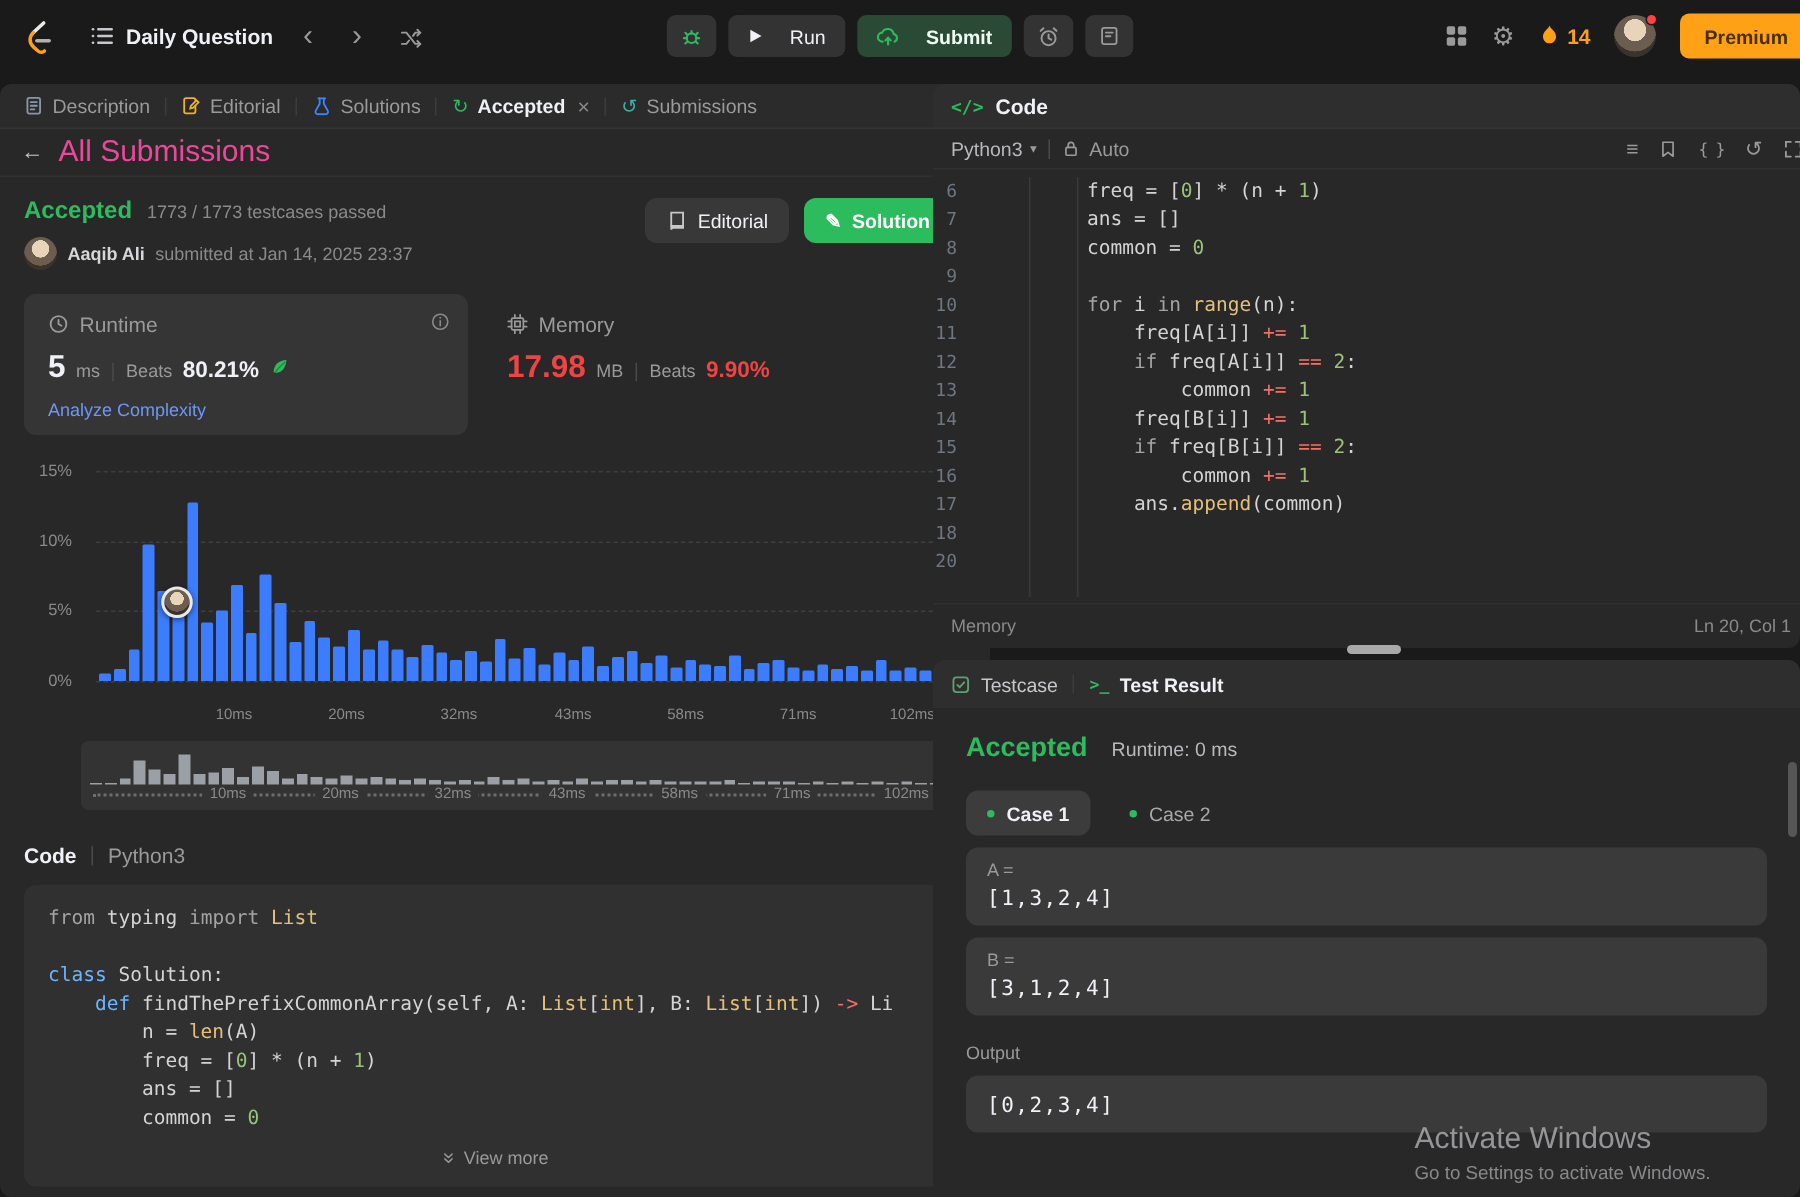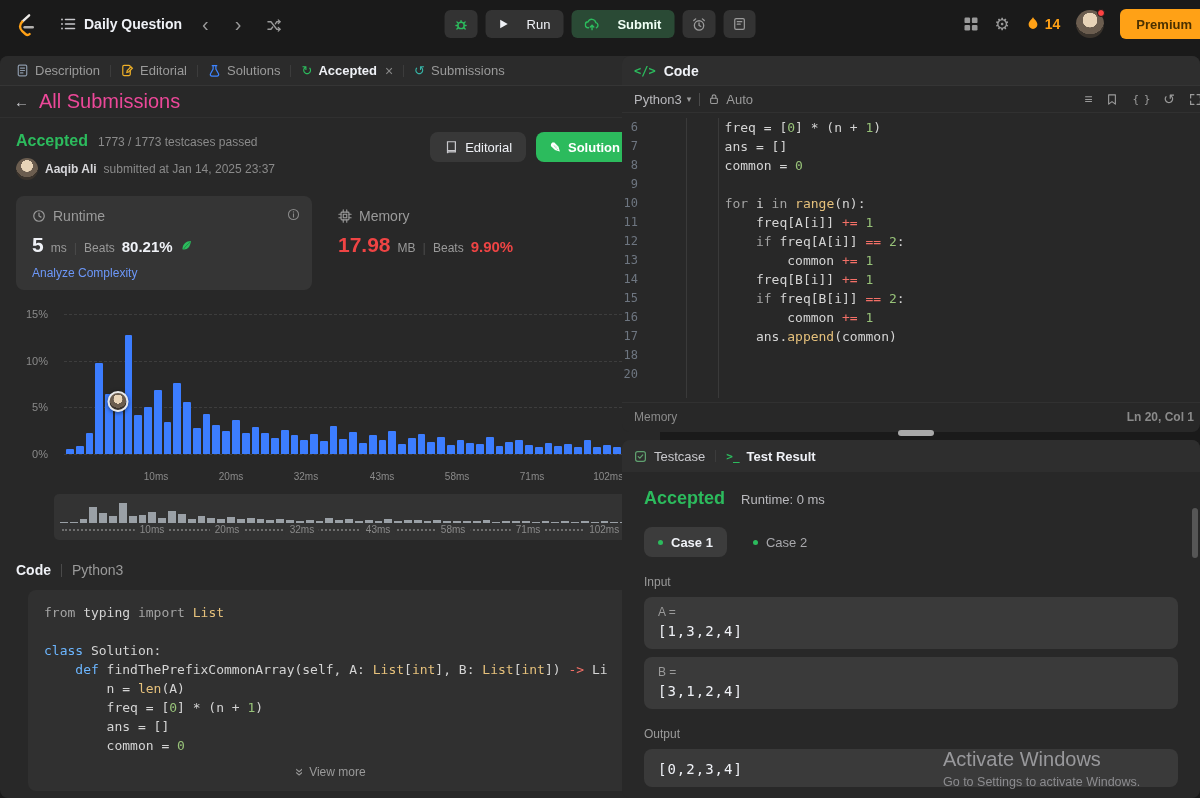--- a/index.html
+++ b/index.html
@@ -100,42 +100,42 @@
   .mbar{flex:1;background:#9aa0a6;min-height:1px;}
   .mini-labels{position:relative;height:16px;}
   .mini-labels::before{content:"";position:absolute;left:2px;right:2px;top:6px;border-top:2px dotted #6e6e6e;}
   .mini-labels .xlab{bottom:auto;top:1px;background:#333333;padding:0 5px;}
 
   
   .code-header{display:flex;align-items:center;gap:10px;margin:22px 16px 0;}
   .code-header .t1{font-size:14px;font-weight:bold;color:#eff1f6;}
   .code-header .t2{font-size:14px;color:#9a9a9a;}
   .vline{width:1px;height:13px;background:#4a4a4a;}
-  .code-block{margin:12px 28px 0;background:#303030;border-radius:8px;padding:13px 16px 8px;overflow:hidden;}
+  .code-block{margin:12px 16px 0;background:#303030;border-radius:8px;padding:13px 16px 8px;overflow:hidden;}
   .code-line{display:flex;height:19px;line-height:19px;font-family:"DejaVu Sans Mono",monospace;font-size:13px;white-space:pre;}
   .cd{white-space:pre;color:#d4d4d4;}
   .kw{color:#a3a3a3}.kw2{color:#6cb6ff}.bi{color:#e5c07b}.nm{color:#98c379}.op{color:#f47067}
   .view-more{display:flex;align-items:center;justify-content:center;gap:7px;color:#9a9a9a;font-size:12px;margin:10px 0 4px;cursor:pointer;}
   .dblchev{display:inline-block;transform:rotate(-90deg);font-size:14px;line-height:1;}
 
   
   .panel-header{height:30px;display:flex;align-items:center;gap:8px;padding:0 12px;background:#2e2e2e;border-bottom:1px solid #353535;}
   .codetag{font-family:"DejaVu Sans Mono",monospace;font-size:12px;font-weight:bold;color:#2cbb5d;}
   .panel-header .pt{font-size:14px;font-weight:bold;color:#eff1f6;}
   .editor-toolbar{height:27px;display:flex;align-items:center;gap:8px;padding:0 12px;border-bottom:1px solid #313131;color:#9a9a9a;}
   .lang{display:flex;align-items:center;gap:5px;font-size:13px;color:#b8b8bc;cursor:pointer;}
   .chev{font-size:9px;color:#9a9a9a;}
   .auto{display:flex;align-items:center;gap:6px;font-size:13px;color:#9a9a9a;cursor:pointer;}
   .ed-icons{margin-left:auto;display:flex;align-items:center;gap:14px;color:#9a9a9a;}
   .ed-icons .gly{font-size:14px;line-height:1;cursor:pointer;}
   .code-area{position:relative;height:289px;padding-top:5px;overflow:hidden;}
   .code-area .ln{width:40px;padding-right:24px;text-align:right;color:#6e7681;font-size:12px;flex:none;}
   .guide{position:absolute;top:5px;bottom:4px;width:1px;background:#3a3a3a;}
   .statusbar{height:28px;display:flex;align-items:center;padding:0 12px;border-top:1px solid #313131;color:#8a8a8a;font-size:12px;}
-  .statusbar .pos{margin-left:auto;white-space:nowrap;margin-right:-6px;font-weight:bold;}
+  .statusbar .pos{margin-left:auto;white-space:nowrap;margin-right:-6px;}
 
   .resize-pill{position:absolute;left:898px;top:430px;width:36px;height:6px;border-radius:3px;background:#a9a9a9;cursor:ns-resize;z-index:5;}
 
   
   .tc-tabs{height:32px;display:flex;align-items:center;gap:8px;padding:0 12px;background:#2e2e2e;}
   .tc-tab{display:flex;align-items:center;gap:7px;cursor:pointer;}
   .tc-tab .lbl{font-size:13px;color:#c8c8cc;}
   .tc-tab.active .lbl{color:#eff1f6;font-weight:bold;}
   .term{font-family:"DejaVu Sans Mono",monospace;font-size:11px;font-weight:bold;color:#2cbb5d;}
   .tc-body{position:relative;padding:16px 22px 0;height:326px;overflow:hidden;}
@@ -658,21 +658,20 @@
       <div class="chips">
         <div class="chip active">
           <span class="cdot"></span>
           <span>Case 1</span>
         </div>
         <div class="chip">
           <span class="cdot"></span>
           <span>Case 2</span>
         </div>
       </div>
-      <div class="io-label">Input</div>
       <div class="io-box">
         <div class="io-name">A =</div>
         <div class="io-val">[1,3,2,4]</div>
       </div>
       <div class="io-box">
         <div class="io-name">B =</div>
         <div class="io-val">[3,1,2,4]</div>
       </div>
       <div class="io-label">Output</div>
       <div class="io-box">

